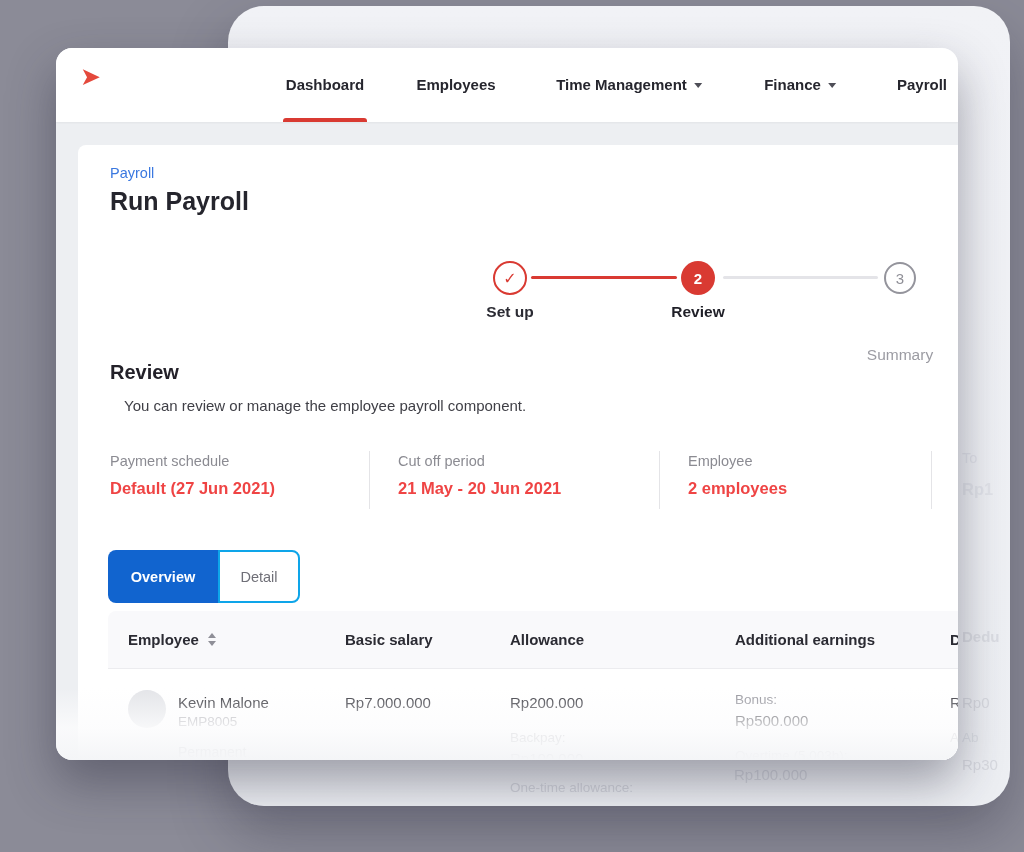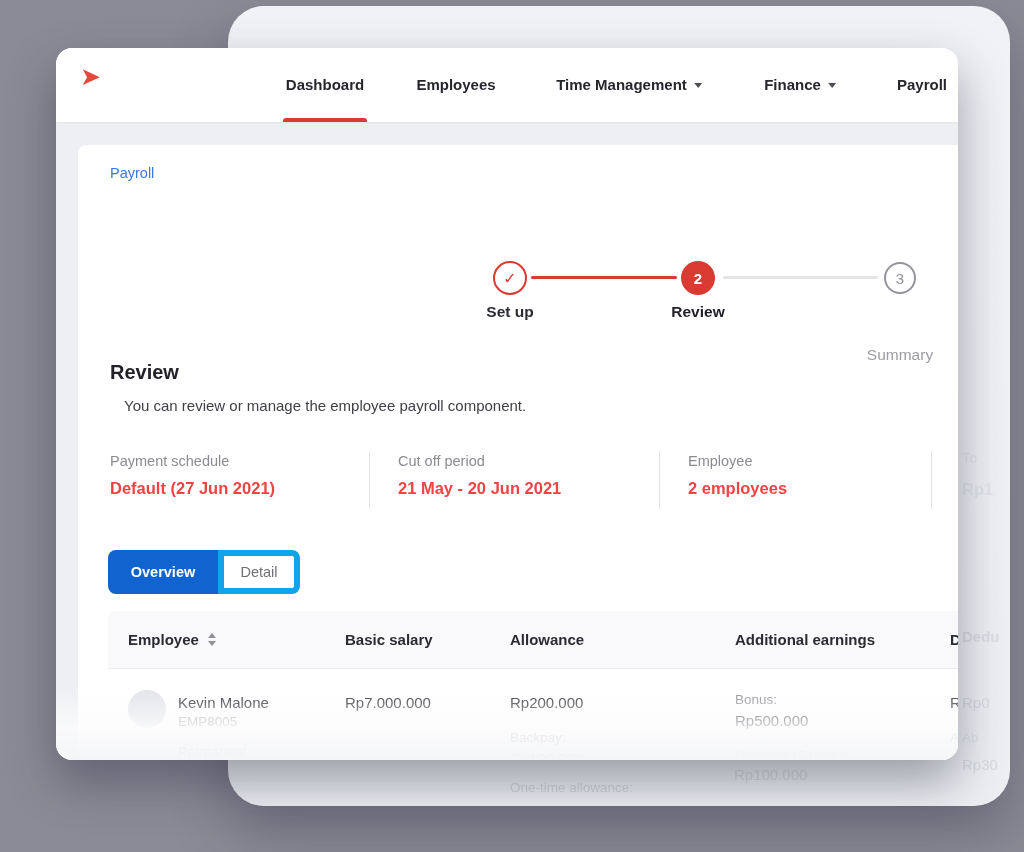--- a/index.html
+++ b/index.html
@@ -78,26 +78,26 @@
   
   .section-heading { position:absolute; left:32px; top:216px; font-size:20px; font-weight:700; color:#232129; }
   .section-desc    { position:absolute; left:32px; top:252px; font-size:15px; color:#3f3f46;margin-left:14px; }
 
   
   .info-label { position:absolute; top:308px; font-size:14.5px; color:#8b8b92; }
   .info-value { position:absolute; top:334px; font-size:16.5px; font-weight:700; color:#ef4444; }
   .info-div { position:absolute; top:306px; width:1px; height:58px; background:#e4e4e7; }
 
   
-  .tab { position:absolute; top:405px; height:44px; display:flex; align-items:center;
+  .tab { position:absolute; top:405px; height:53px; display:flex; align-items:center;
          justify-content:center; font-size:14.5px; cursor:pointer; }
   .tab-overview { left:30px; width:110px; background:#1164cf; color:#fff; font-weight:700;
                   border-radius:8px 0 0 8px; }
   .tab-detail   { left:140px; width:82px; background:#fff; color:#6f6f77;
-                  border:6px solid #0ea5e9; border-radius:0 8px 8px 0; }
+                  border:2px solid #0ea5e9; border-radius:0 8px 8px 0; }
 
   
   .table { position:absolute; left:30px; right:0; top:466px; }
   .thead { position:relative; height:58px; background:#f9f9fb; border-radius:8px 0 0 0;
            border-bottom:1px solid #ececef; }
   .th { position:absolute; top:20px; font-size:15px; font-weight:700; color:#2b2b33; white-space:nowrap; }
   .th-employee { left:20px; display:flex; align-items:center; gap:9px; cursor:pointer; }
   .th-basic { left:237px; } .th-allow { left:402px; } .th-add { left:627px; } .th-ded { left:842px; }
   .sort-icon { display:inline-flex; flex-direction:column; gap:3px; }
   .sort-icon .up { width:0; height:0; border-left:4px solid transparent; border-right:4px solid transparent;
@@ -160,20 +160,21 @@
     </div>
     <div class="nav-item" style="left:866px">
       <span>Payroll</span>
     </div>
     <div class="nav-underline"></div>
   </div>
 
   <div class="panel">
 
     <div class="breadcrumb">Payroll</div>
+    <div class="page-title">Run Payroll</div>
 
     <div class="step-line line-done"></div>
     <div class="step-line line-next"></div>
     <div class="step-circle step-done">
       <span>✓</span>
     </div>
     <div class="step-circle step-active">
       <span>2</span>
     </div>
     <div class="step-circle step-next">

